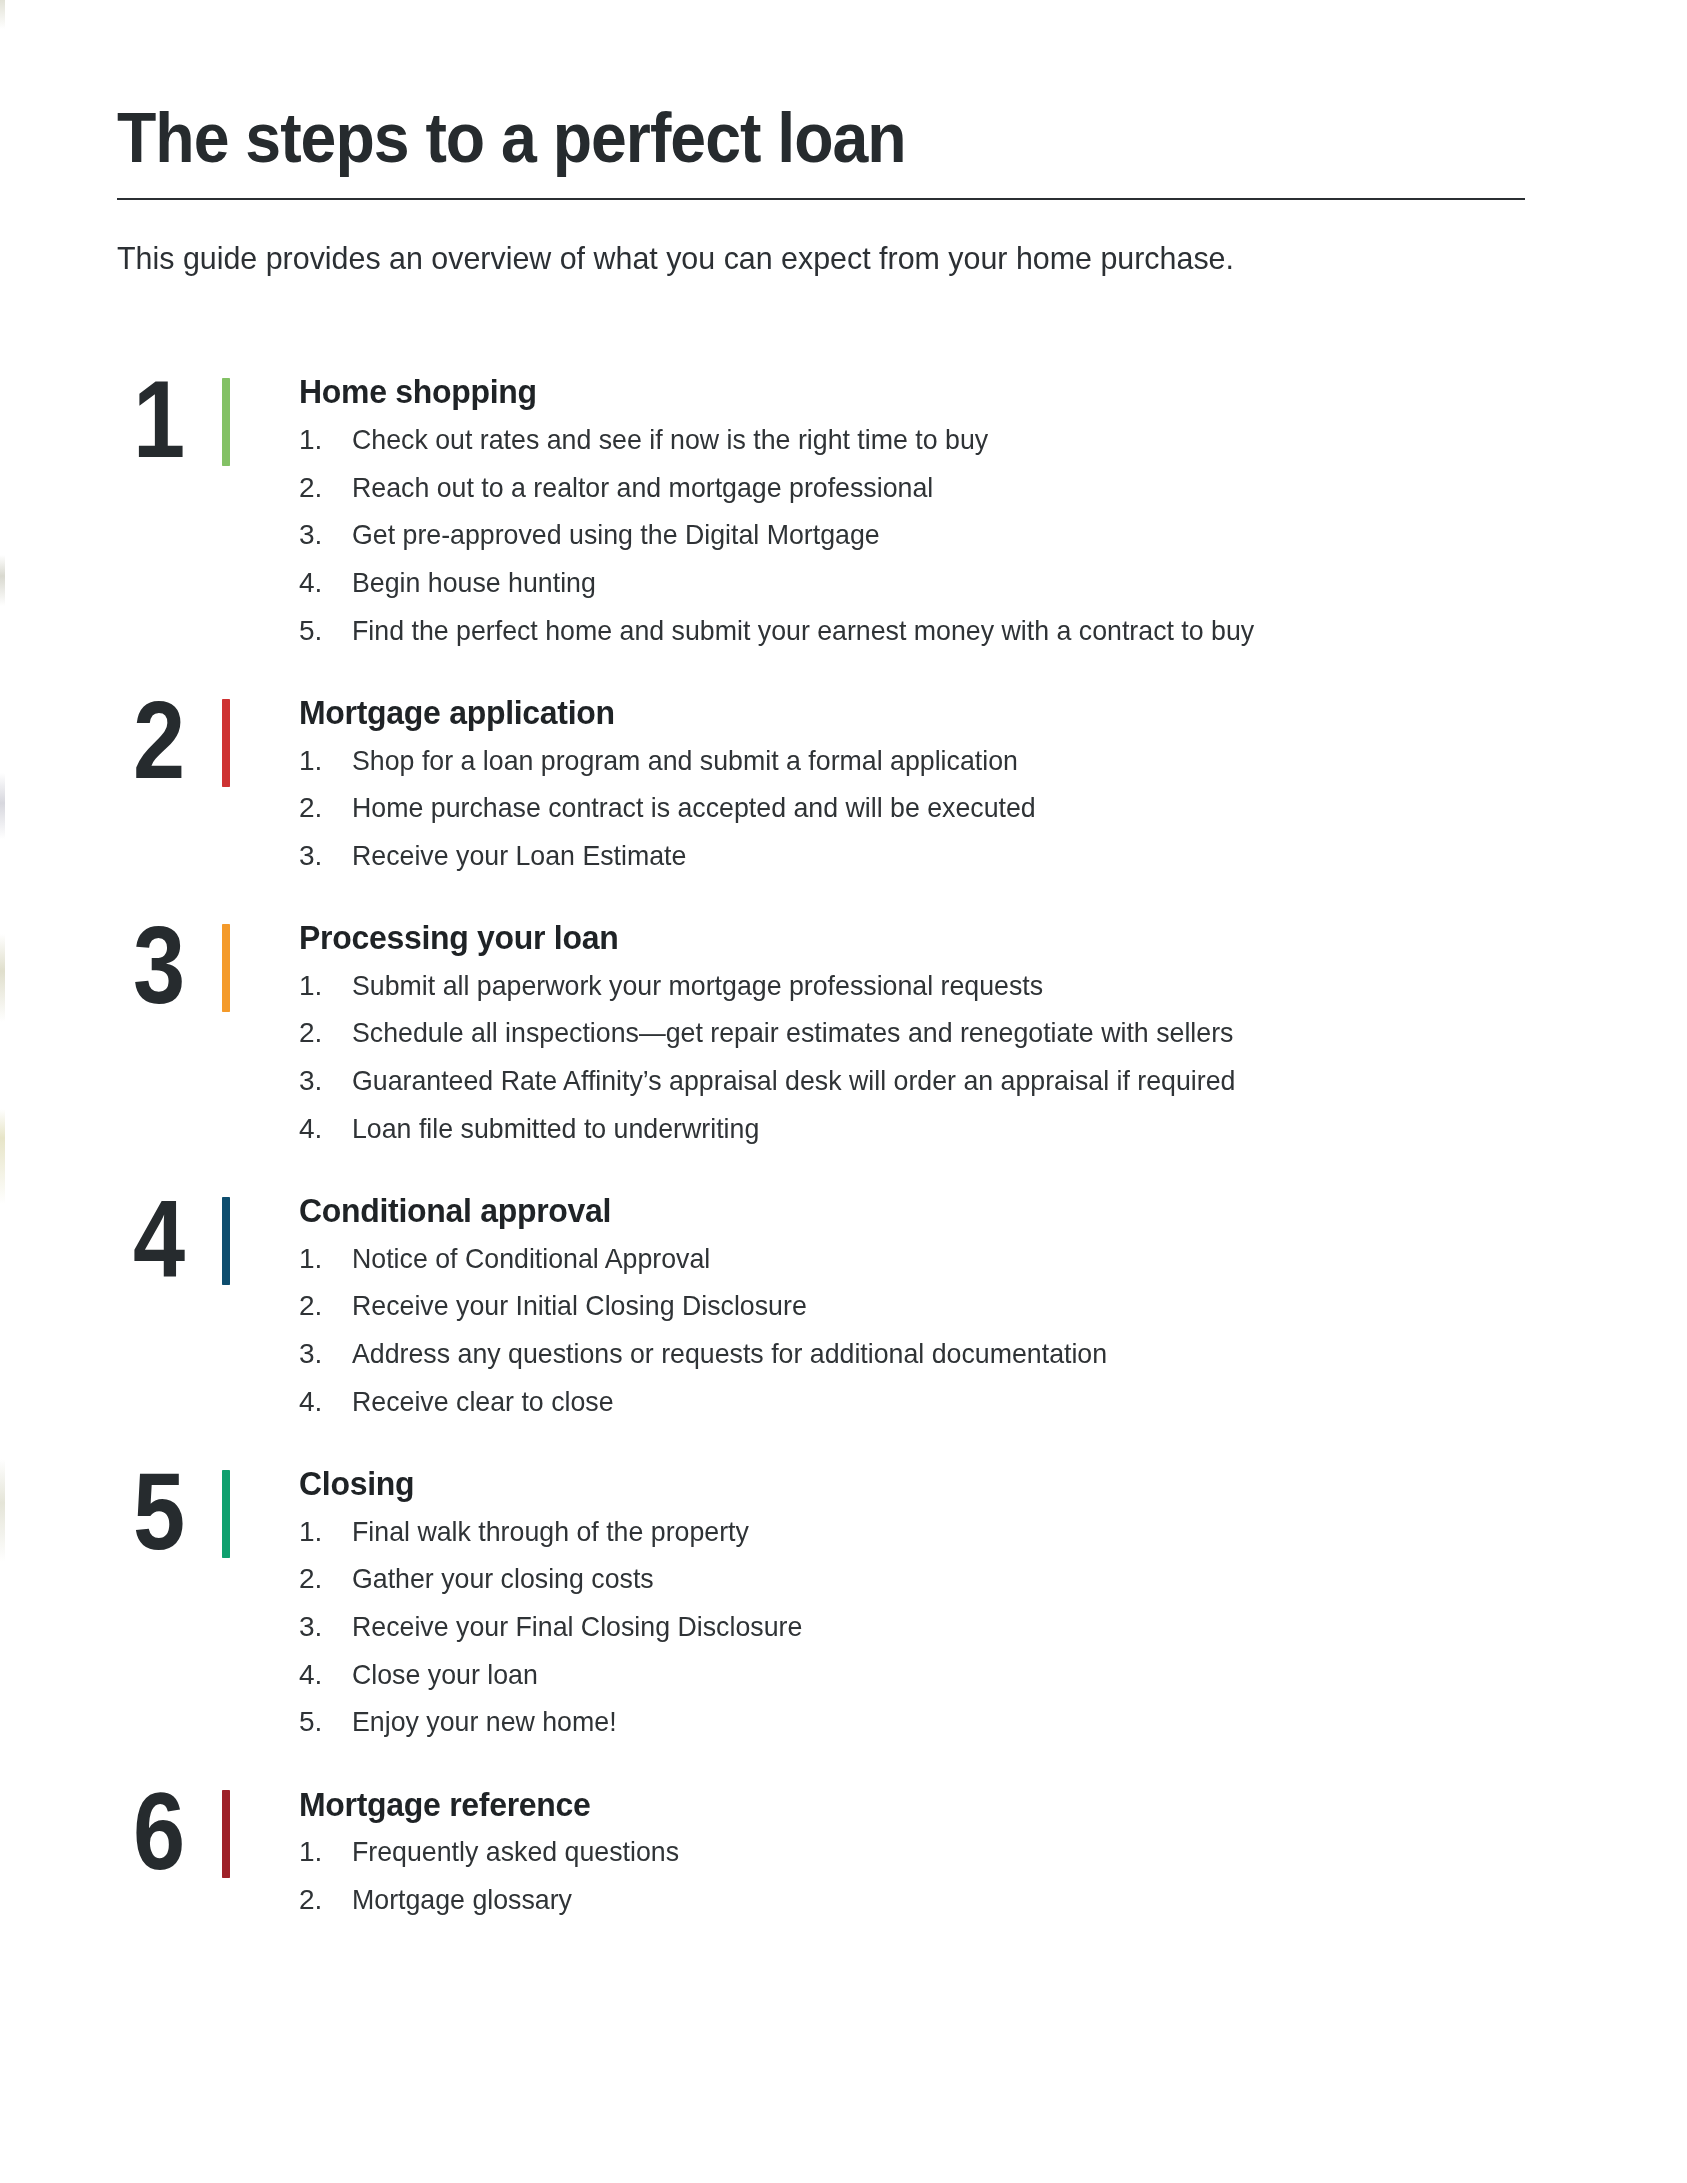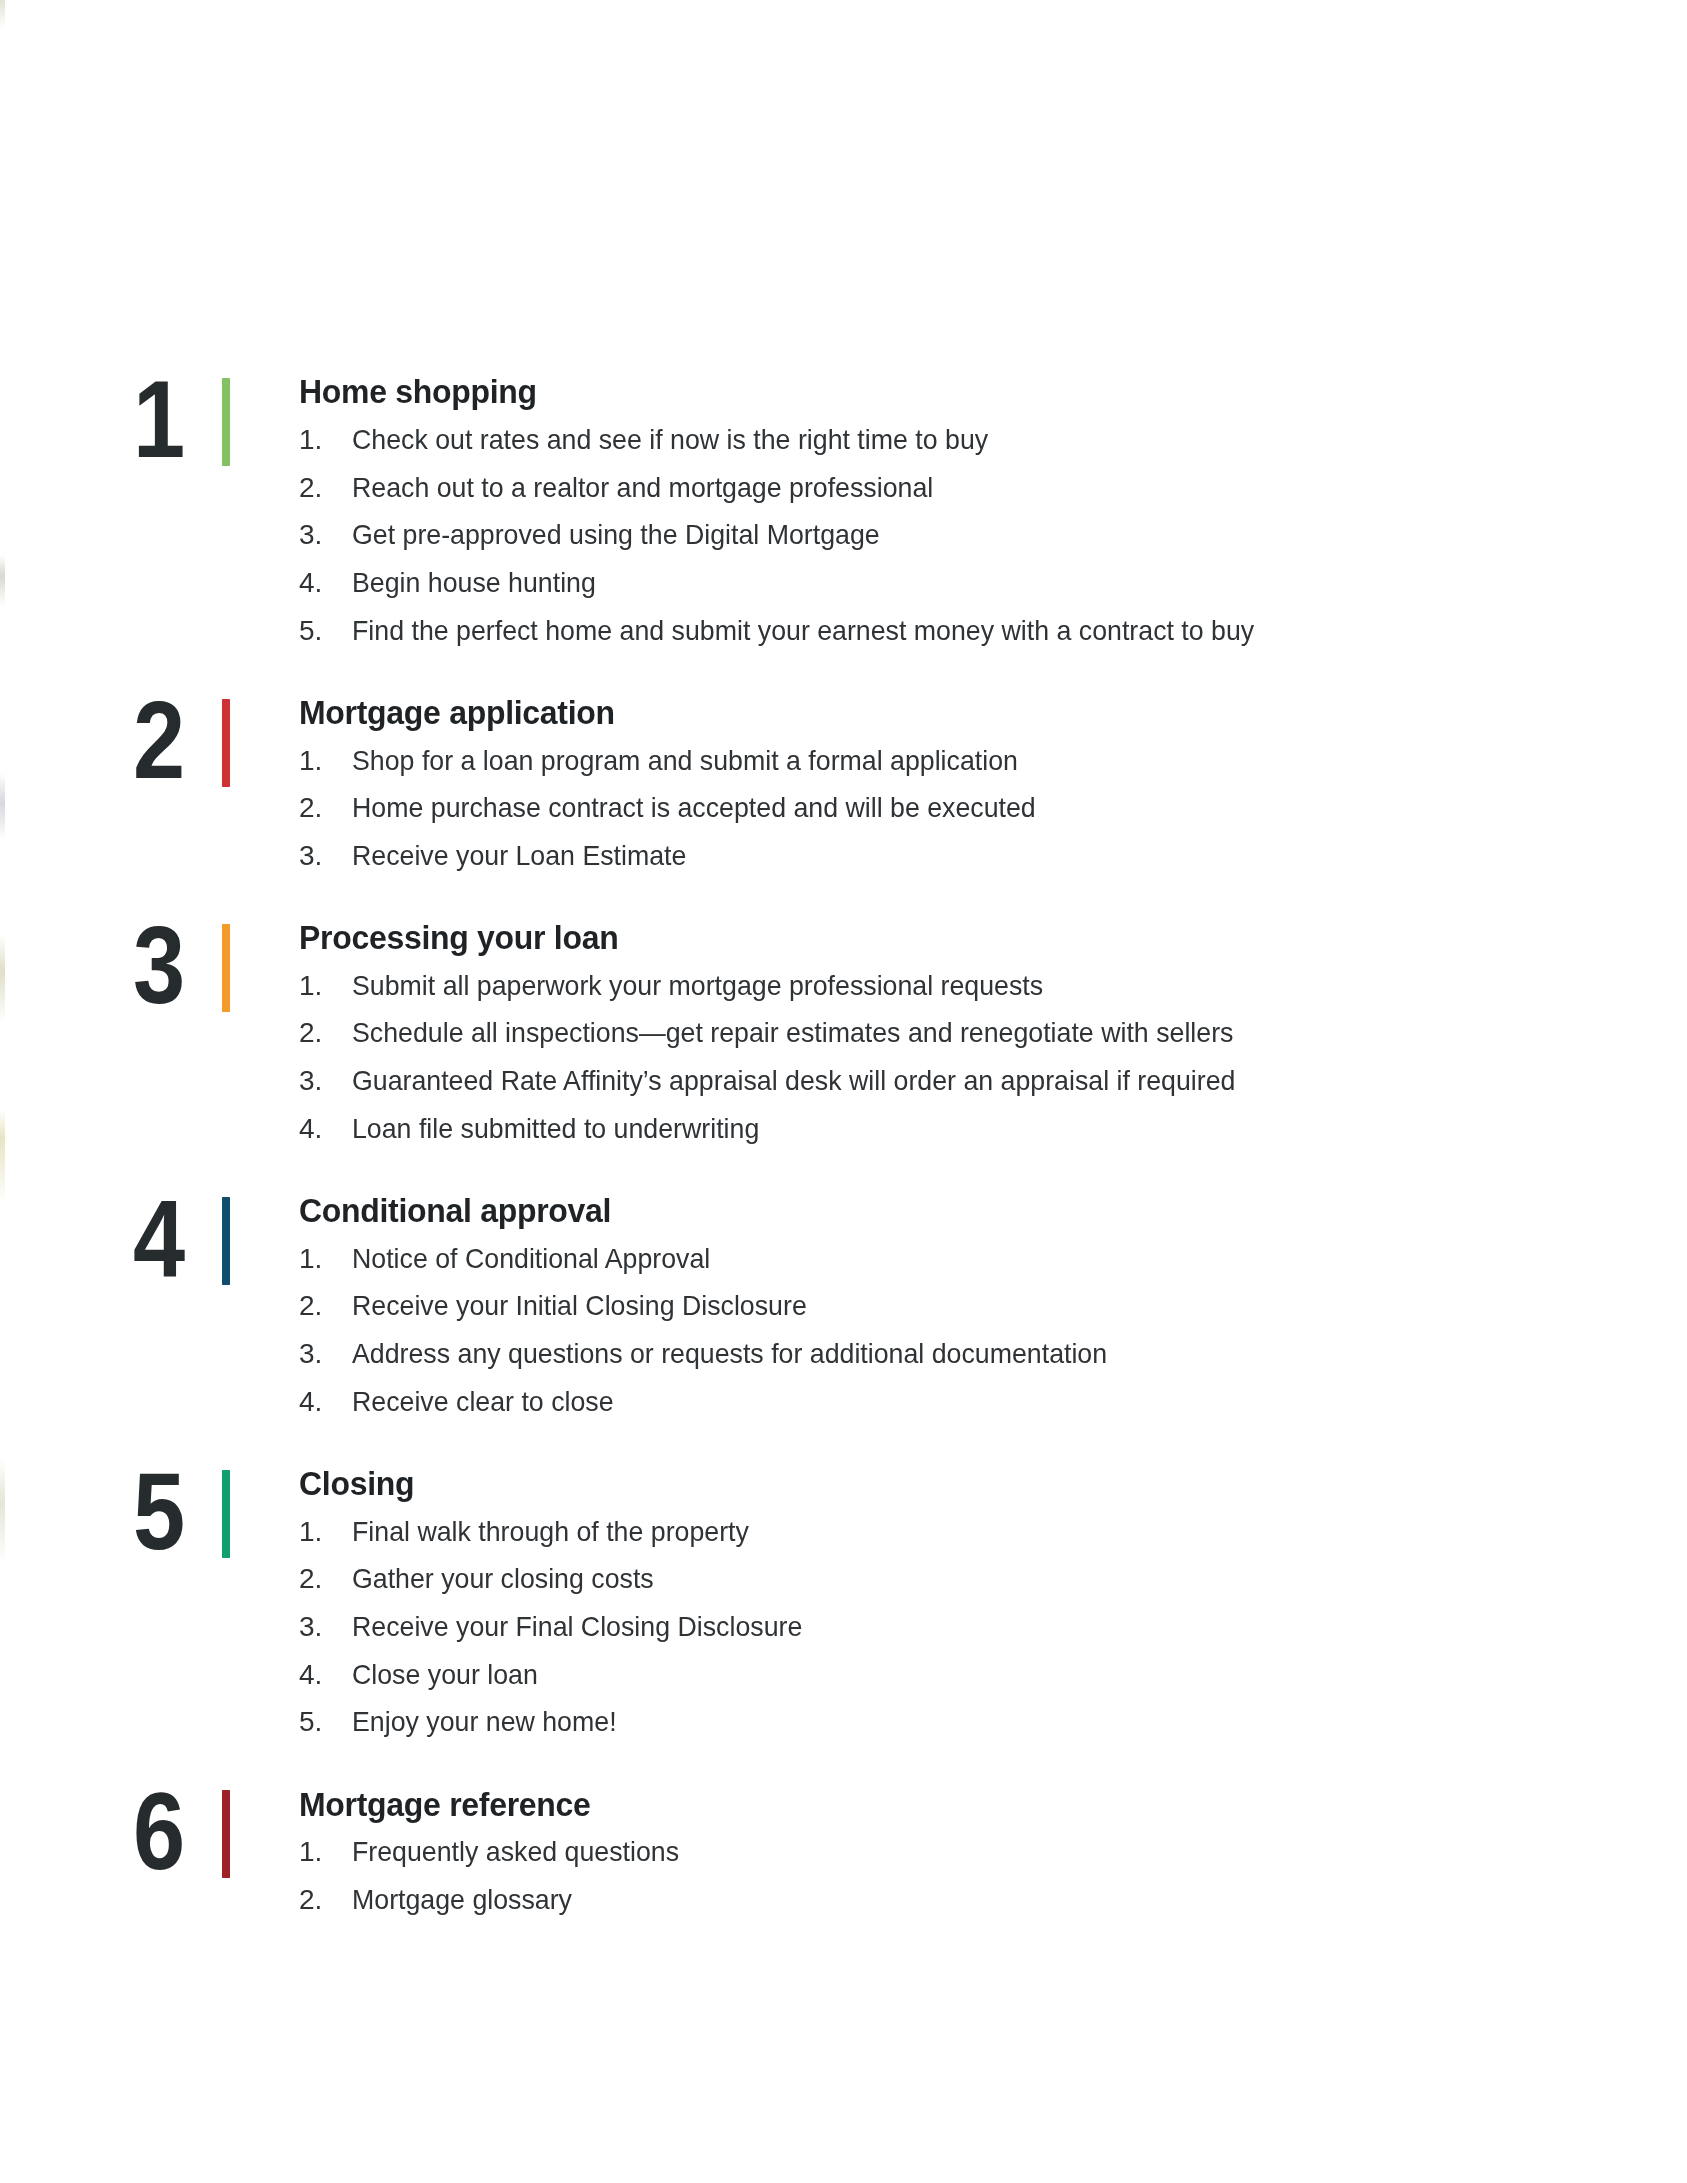--- a/index.html
+++ b/index.html
@@ -162,20 +162,25 @@
     white-space: nowrap;
   }
 </style>
 </head>
 <body>
 
 <div class="page">
 
   <div class="scan-edge"></div>
 
+  <div class="header">
+    <h1 class="doc-title">The steps to a perfect loan</h1>
+    <div class="title-rule"></div>
+    <div class="doc-subtitle">This guide provides an overview of what you can expect from your home purchase.</div>
+  </div>
 
   <div class="steps" id="steps-container">
       <div class="step">
         <div class="step-marker">
           <span class="step-number">1</span>
           <span class="step-bar" style="background: rgb(131, 193, 101);"></span>
         </div>
         <div class="step-body">
           <div class="step-title">Home shopping</div>
           <ul class="step-list">

